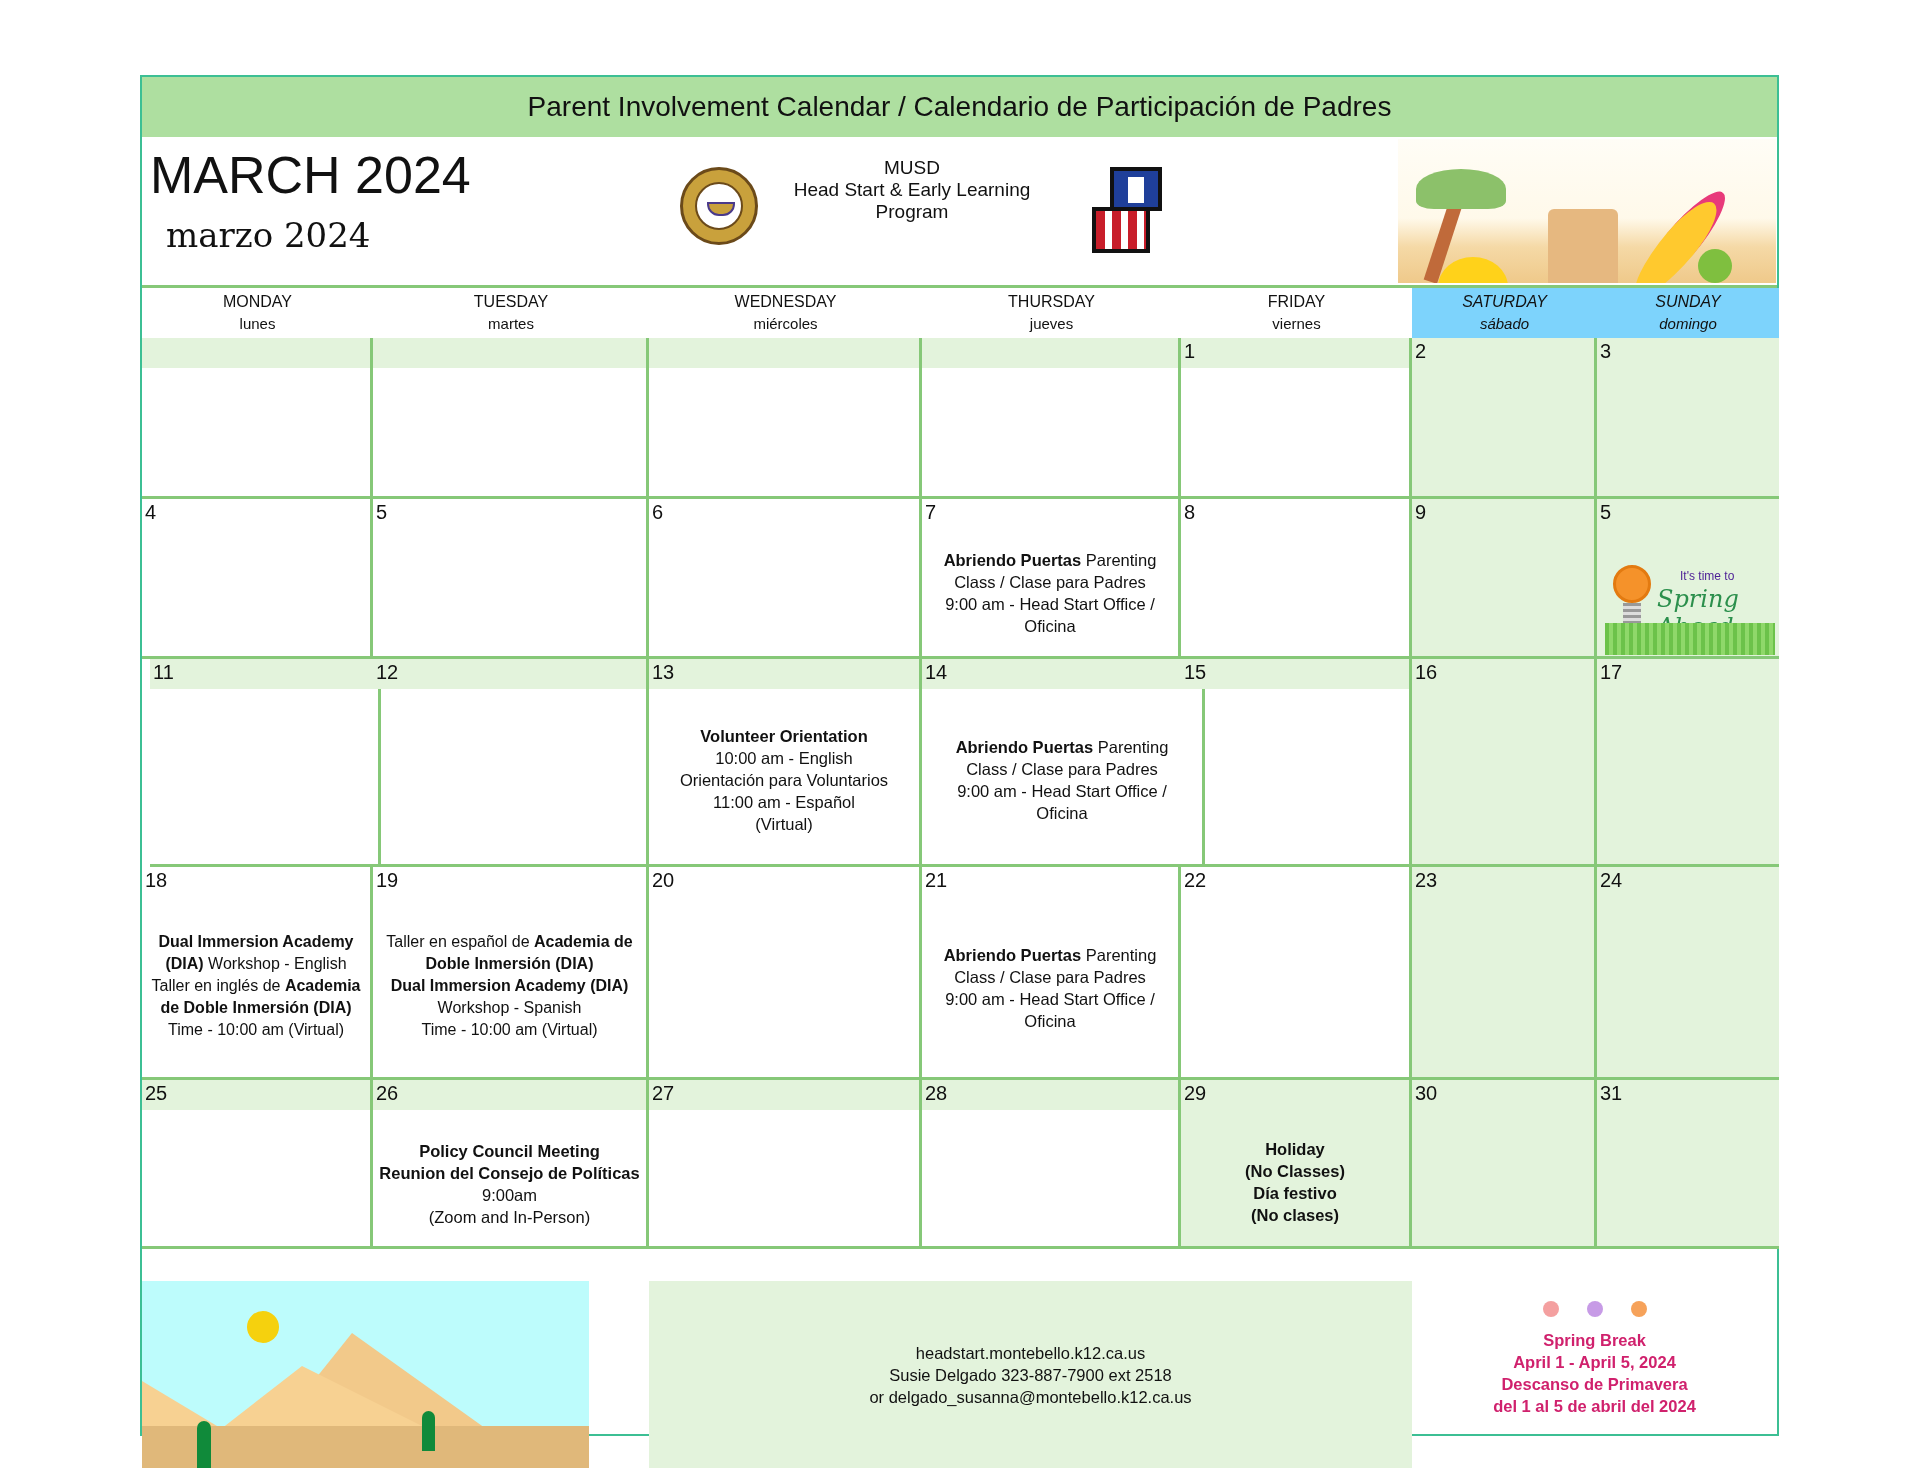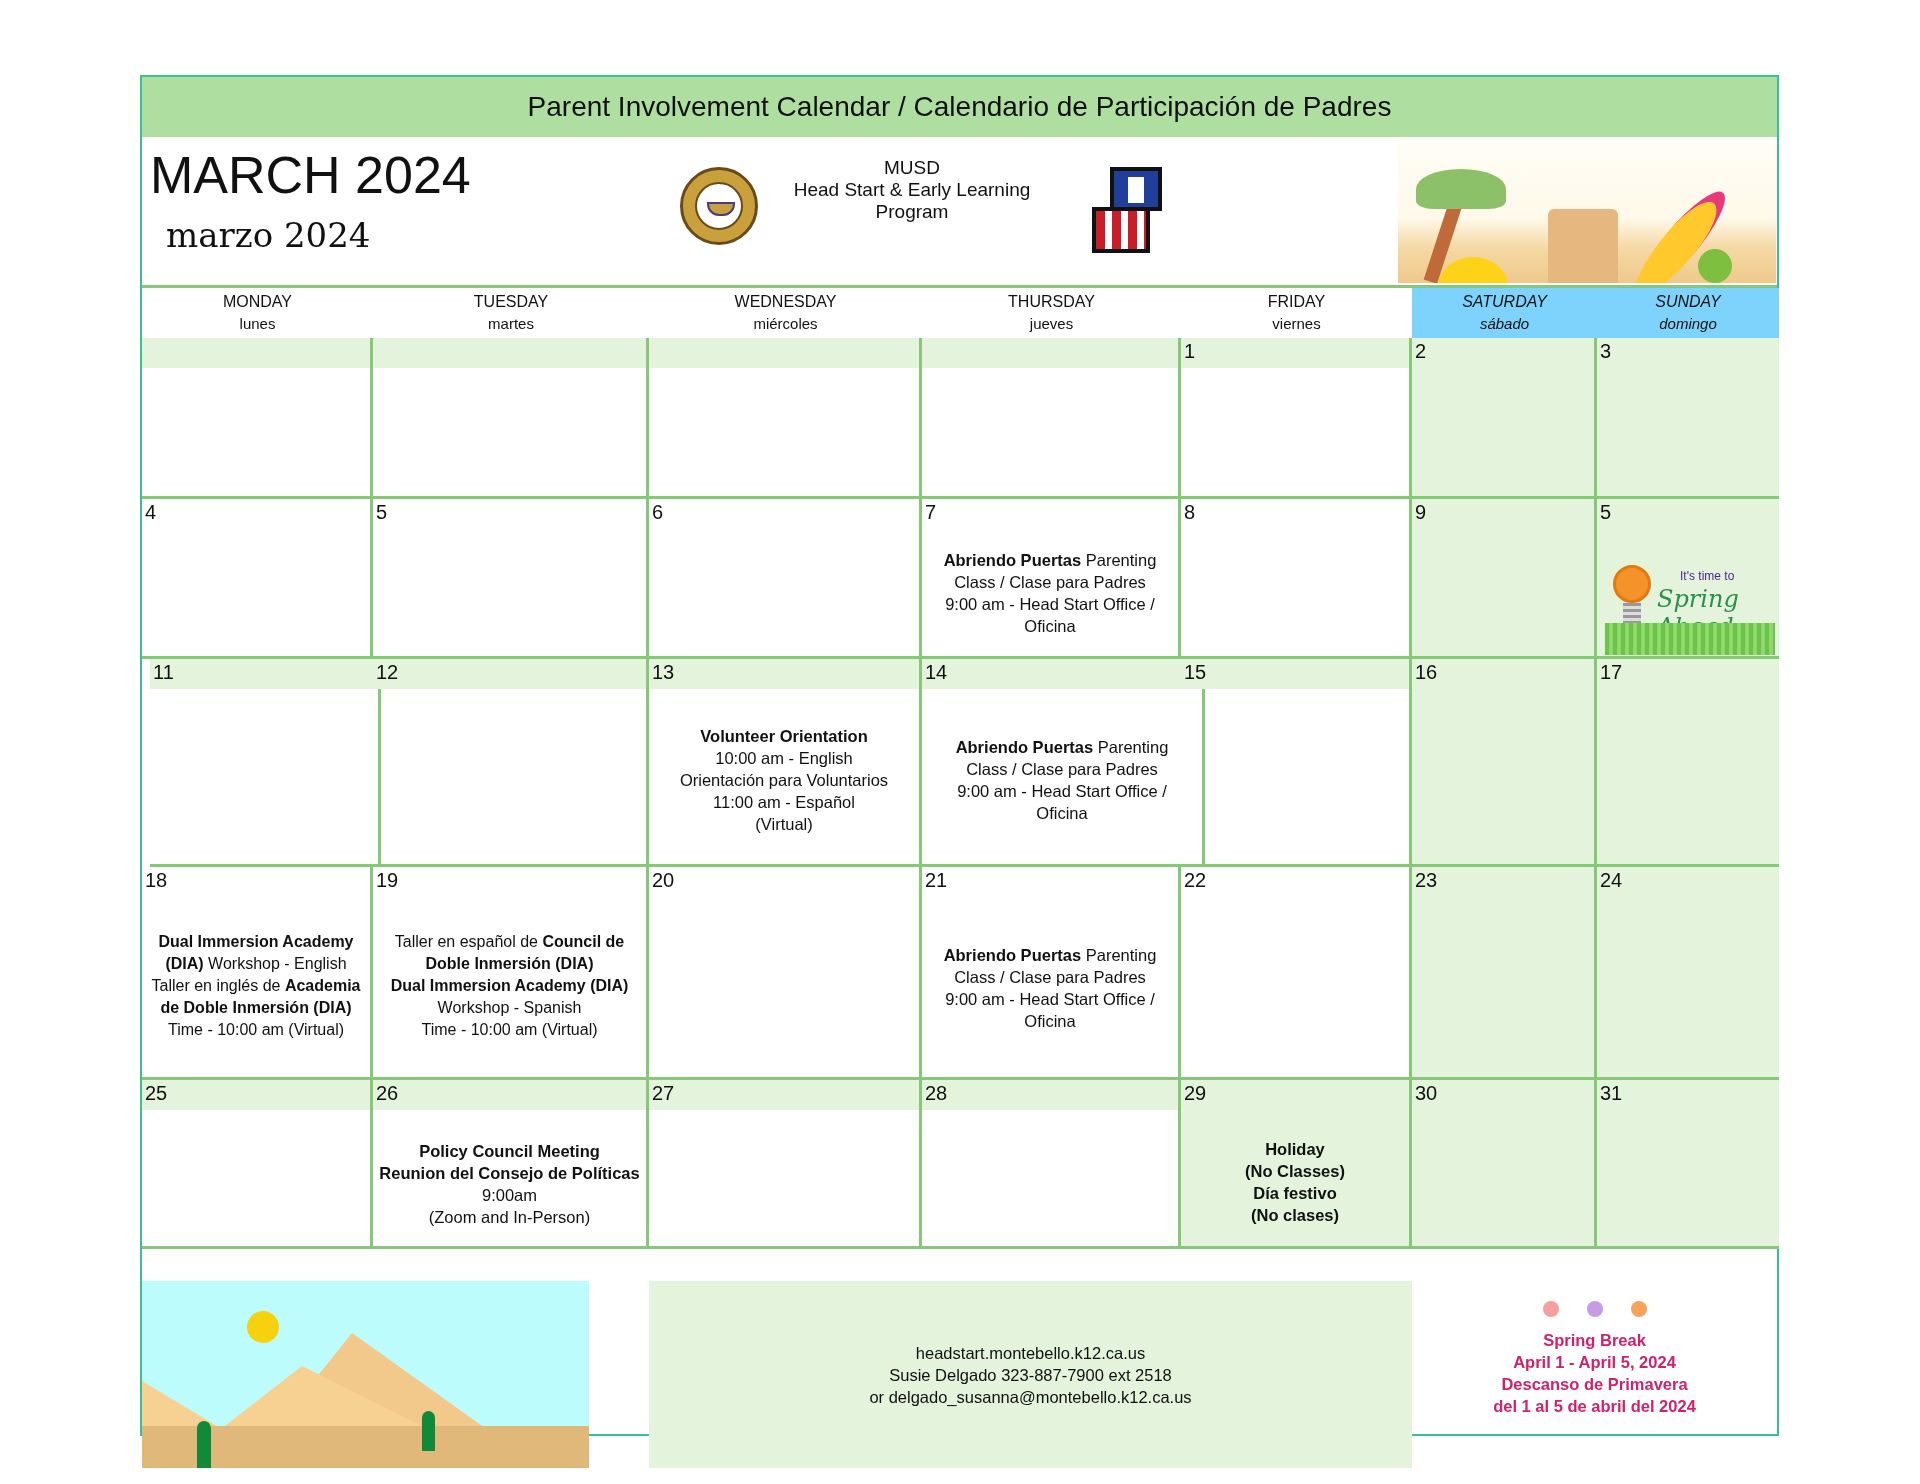--- a/index.html
+++ b/index.html
@@ -213,21 +213,21 @@
         <b>Dual Immersion Academy</b><br>
         <b>(DIA)</b><span> Workshop - English</span><br>
         <span>Taller en inglés de </span><b>Academia</b><br>
         <b>de Doble Inmersión (DIA)</b><br>
         <span>Time - 10:00 am (Virtual)</span>
       </div>
     </div>
     <div class="cell" style="left:231px;top:529px;width:276px;height:213px">
       <div class="num">19</div>
       <div class="ev" style="top:64px;font-size:16px">
-        <span>Taller en español de </span><b>Council de</b><br>
+        <span>Taller en español de </span><b>Academia de</b><br>
         <b>Doble Inmersión (DIA)</b><br>
         <b>Dual Immersion Academy (DIA)</b><br>
         <span>Workshop - Spanish</span><br>
         <span>Time - 10:00 am (Virtual)</span>
       </div>
     </div>
     <div class="cell" style="left:507px;top:529px;width:273px;height:213px">
         <div class="num">20</div>
       </div>
     <div class="cell" style="left:780px;top:529px;width:259px;height:213px">

